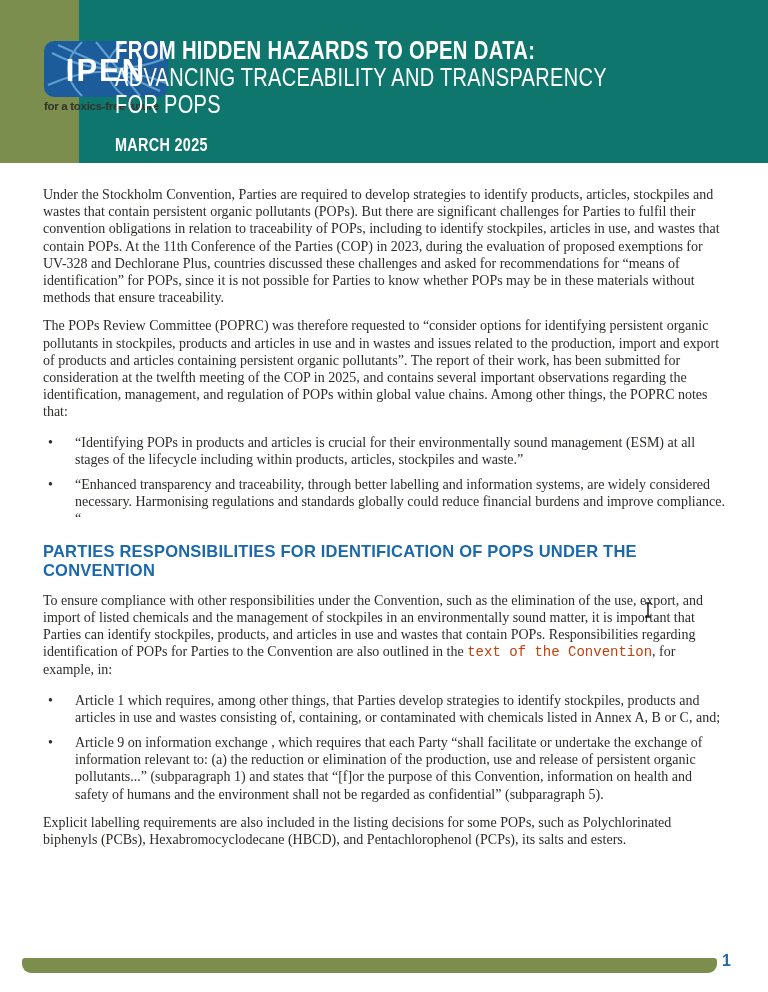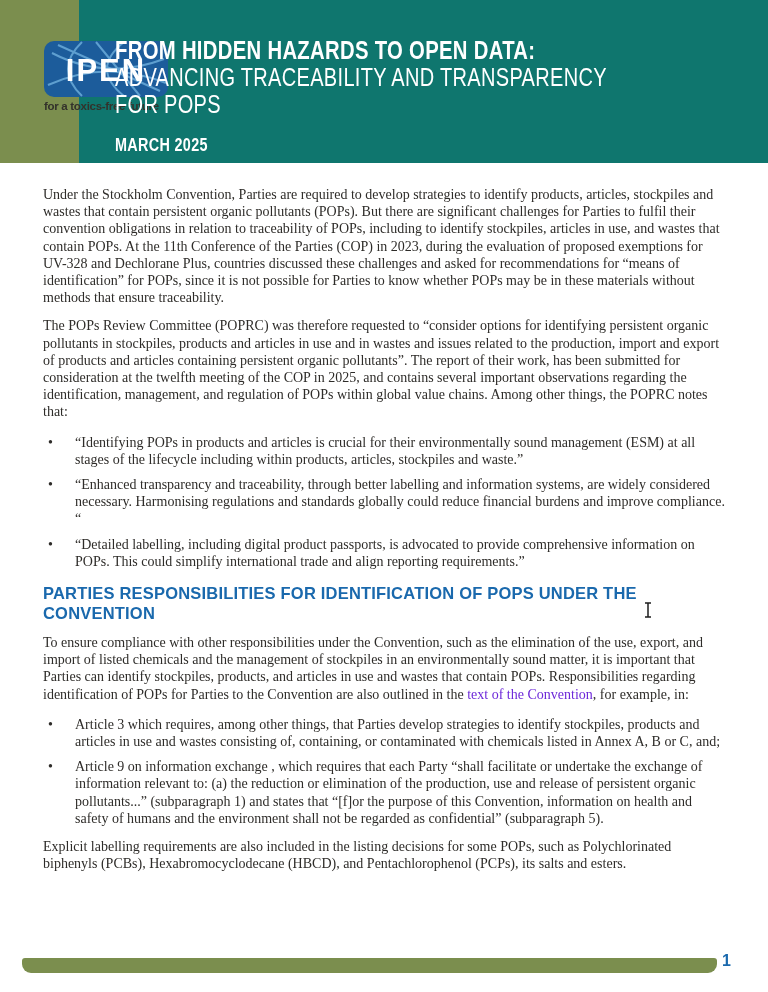--- a/index.html
+++ b/index.html
@@ -25,21 +25,21 @@
   
   .content{position:absolute;left:43px;top:186px;width:684px;
            font-size:14px;line-height:17.2px;text-align:left;}
   .content p{margin:0 0 11px 0;}
   .content ul{list-style:none;margin:13px 0 11px 0;padding:0 0 0 32px;}
   .content li{position:relative;margin:0 2px 8px 0;}
   .content li::before{content:"\2022";position:absolute;left:-27px;top:0;color:#2E2C29;}
   .section-heading{font-family:"Liberation Sans",sans-serif;font-weight:700;
                    font-size:16.5px;line-height:19.5px;letter-spacing:0.2px;
                    color:#1A69AD;margin:14px 0 11px 0;}
-  .doc-link{color:#6d28d9;text-decoration:none;cursor:pointer;}
+  .doc-link{color:#c2410c;text-decoration:none;cursor:pointer;font-family:Liberation Mono, monospace;}
 
   
   .ibeam{position:absolute;left:644px;top:602px;width:8px;height:16px;}
 
   
   .footer-bar{position:absolute;left:22px;top:958px;width:695px;height:15px;
               background:#7B8E4E;border-radius:3px 3px 9px 9px;}
   .page-num{position:absolute;left:722px;top:952px;font-family:"Liberation Sans",sans-serif;
             font-weight:700;font-size:16px;color:#1A69AD;}
 </style>
@@ -74,29 +74,28 @@
     </div>
   </div>
 
   <div class="content">
     <p>Under the Stockholm Convention, Parties are required to develop strategies to identify products, articles, stockpiles and wastes that contain persistent organic pollutants (POPs). But there are significant challenges for Parties to fulfil their convention obligations in relation to traceability of POPs, including to identify stockpiles, articles in use, and wastes that contain POPs. At the 11th Conference of the Parties (COP) in 2023, during the evaluation of proposed exemptions for UV-328 and Dechlorane Plus, countries discussed these challenges and asked for recommendations for “means of identification” for POPs, since it is not possible for Parties to know whether POPs may be in these materials without methods that ensure traceability.</p>
     <p>The POPs Review Committee (POPRC) was therefore requested to “consider options for identifying persistent organic pollutants in stockpiles, products and articles in use and in wastes and issues related to the production, import and export of products and articles containing persistent organic pollutants”. The report of their work, has been submitted for consideration at the twelfth meeting of the COP in 2025, and contains several important observations regarding the identification, management, and regulation of POPs within global value chains. Among other things, the POPRC notes that:</p>
 
     <ul>
       <li>“Identifying POPs in products and articles is crucial for their environmentally sound management (ESM) at all stages of the lifecycle including within products, articles, stockpiles and waste.”</li>
       <li>“Enhanced transparency and traceability, through better labelling and information systems, are widely considered necessary. Harmonising regulations and standards globally could reduce financial burdens and improve compliance. “</li>
-      <li>“Detailed labelling, including digital product passports, is advocated to provide comprehensive information on POPs. This could simplify international trade and align reporting requirements.”</li>
     </ul>
 
     <h2 class="section-heading">PARTIES RESPONSIBILITIES FOR IDENTIFICATION OF POPS UNDER THE CONVENTION</h2>
 
     <p><span>To ensure compliance with other responsibilities under the Convention, such as the elimination of the use, export, and import of listed chemicals and the management of stockpiles in an environmentally sound matter, it is important that Parties can identify stockpiles, products, and articles in use and wastes that contain POPs. Responsibilities regarding identification of POPs for Parties to the Convention are also outlined in the </span><a class="doc-link">text of the Convention</a><span>, for example, in:</span></p>
 
     <ul>
-      <li>Article 3 which requires, among other things, that Parties develop strategies to identify stockpiles, products and articles in use and wastes consisting of, containing, or contaminated with chemicals listed in Annex A, B or C, and;</li>
+      <li>Article 1 which requires, among other things, that Parties develop strategies to identify stockpiles, products and articles in use and wastes consisting of, containing, or contaminated with chemicals listed in Annex A, B or C, and;</li>
       <li>Article 9 on information exchange , which requires that each Party “shall facilitate or undertake the exchange of information relevant to: (a) the reduction or elimination of the production, use and release of persistent organic pollutants...” (subparagraph 1) and states that “[f]or the purpose of this Convention, information on health and safety of humans and the environment shall not be regarded as confidential” (subparagraph 5).</li>
     </ul>
 
     <p>Explicit labelling requirements are also included in the listing decisions for some POPs, such as Polychlorinated biphenyls (PCBs), Hexabromocyclodecane (HBCD), and Pentachlorophenol (PCPs), its salts and esters.</p>
   </div>
 
   <div class="ibeam">
     <svg width="8" height="16" viewBox="0 0 8 16">
       <g stroke="#1c1c1c" stroke-width="1.5" fill="none">
         <path d="M1,1 H7"></path>

